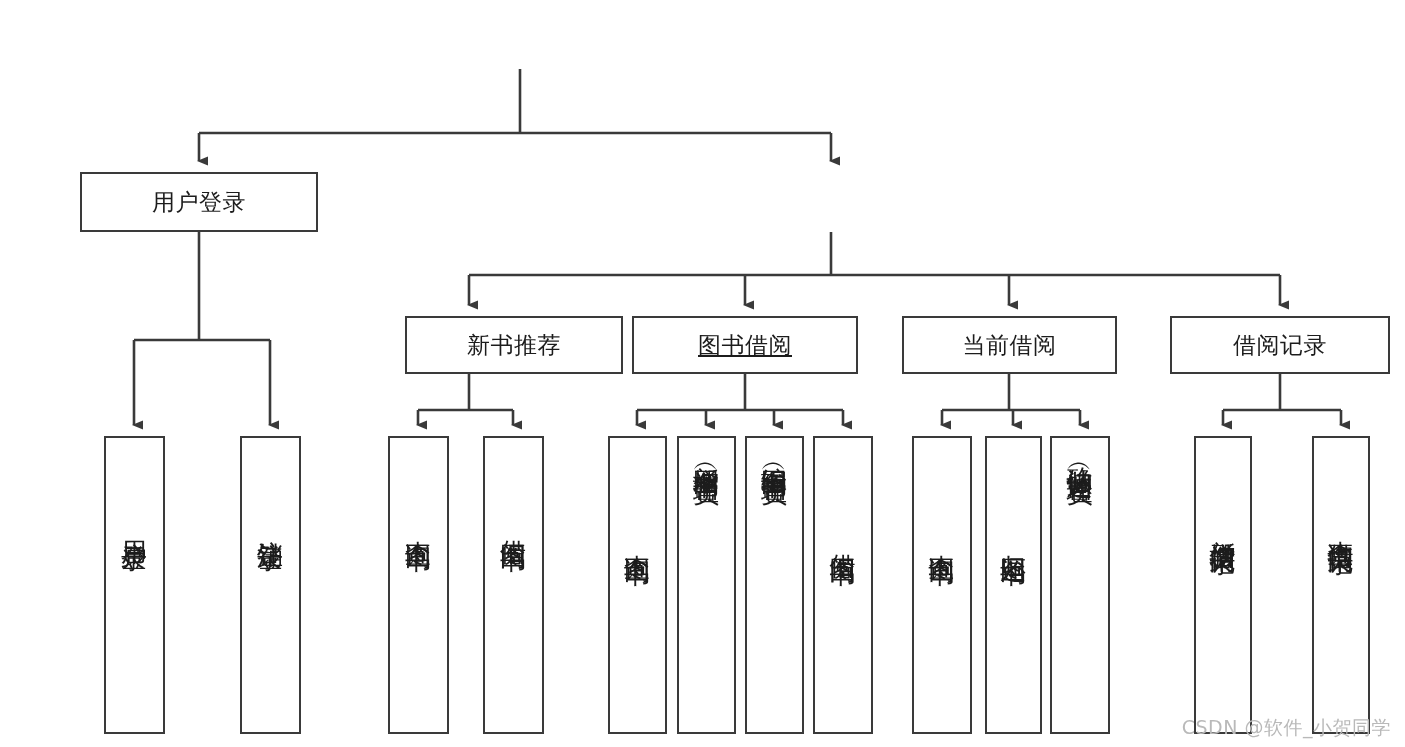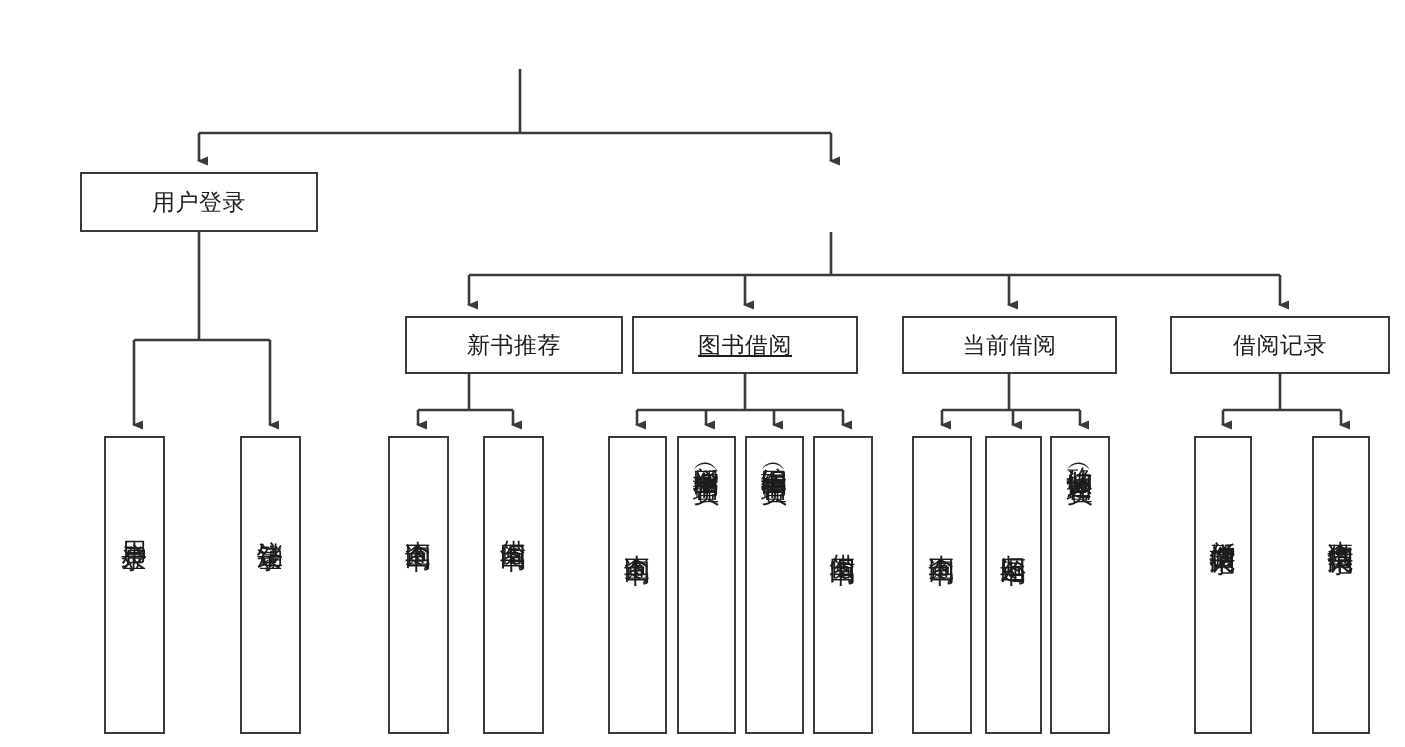--- a/index.html
+++ b/index.html
@@ -183,14 +183,15 @@
     <span class="node-label">确认归还（管理员）</span>
   </div>
 
   <div class="node vertical mid" style="left:1194px; top:436px; width:58px; height:298px;">
     <span class="node-label">新增借阅记录</span>
   </div>
   <div class="node vertical mid" style="left:1312px; top:436px; width:58px; height:298px;">
     <span class="node-label">查询借阅记录</span>
   </div>
 
+  <div class="watermark">CSDN @软件_小贺同学</div>
 
 </div>
 
 </body></html>

